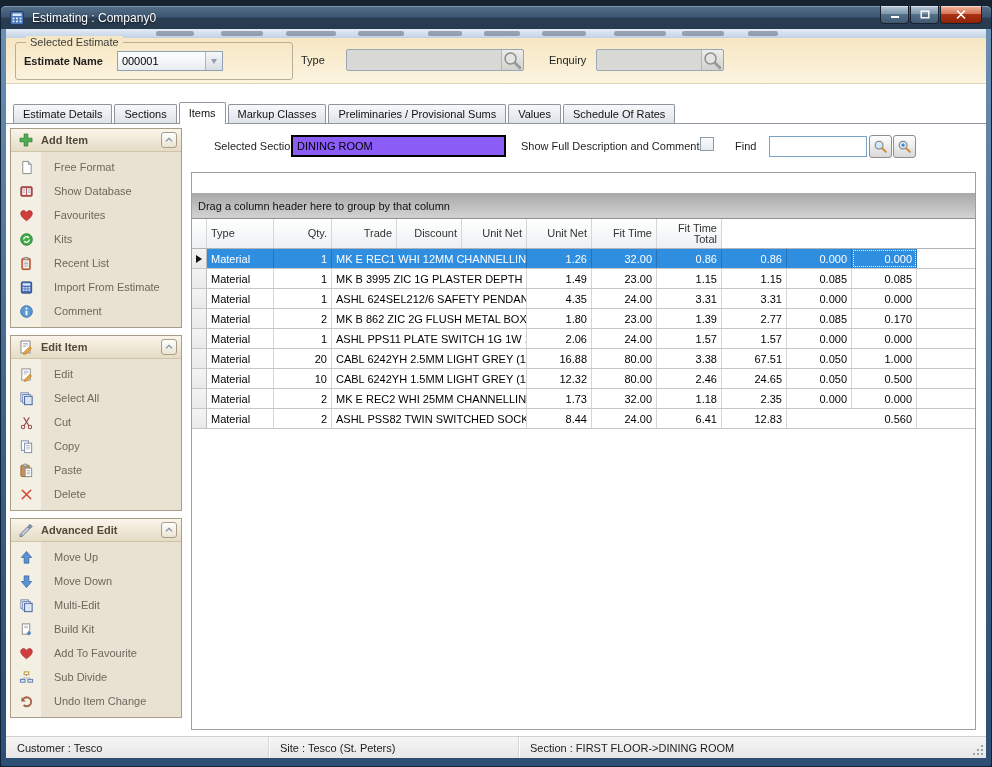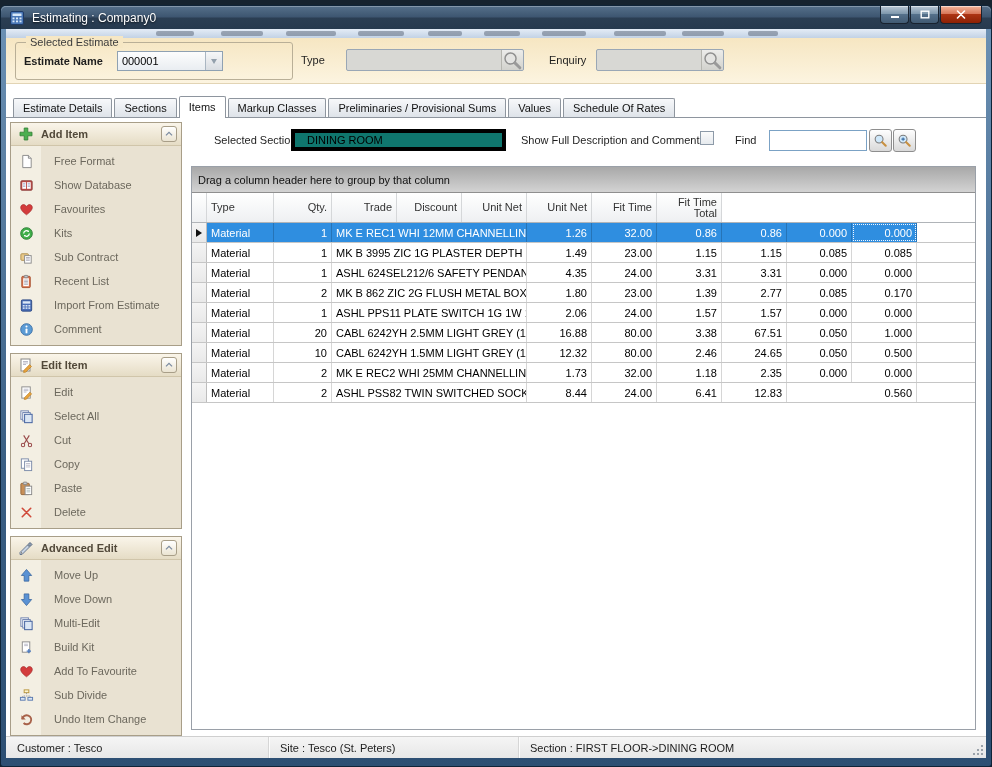--- a/index.html
+++ b/index.html
@@ -90,21 +90,21 @@
   .type-field    { left: 340px; width: 178px; }
   .enquiry-field { left: 590px; width: 128px; }
   .lookup-icon {
     width: 22px; height: 20px; display: flex; align-items: center; justify-content: center;
     background: linear-gradient(#ececea, #d2d2cd); border-left: 1px solid #b6b6b0;
     border-radius: 0 2px 2px 0; cursor: pointer;
   }
   
   .tabstrip {
     flex: none; display: flex; align-items: flex-end;
-    padding: 12px 0 0 7px; border-bottom: 1px solid #8e959e; background: #fff;
+    padding: 18px 0 0 7px; border-bottom: 1px solid #8e959e; background: #fff;
   }
   .tab {
     border: 1px solid #8e959e; border-bottom: none; border-radius: 2px 2px 0 0;
     background: linear-gradient(#f7f8fa, #dee3e9);
     padding: 3px 9px 3px 9px; margin-right: 2px; color: #111; cursor: pointer; white-space: nowrap;
   }
   .tab.active {
     background: #fff; position: relative; margin-bottom: -1px; padding-bottom: 5px; padding-top: 4px;
   }
   
@@ -134,22 +134,22 @@
   .side-item .icon { width: 30px; display: flex; justify-content: center; flex: none; }
   .side-item .side-label { margin-left: 13px; color: #6c685d; }
   .icon svg { width: 15px; height: 15px; display: block; }
   .side-panel-header .icon svg { width: 16px; height: 16px; }
   
   .main { position: absolute; left: 182px; top: 0; right: 0; bottom: 0; }
   .toolbar-row { position: absolute; left: 0; top: 0; height: 44px; right: 0; }
   .sel-section-lbl { position: absolute; left: 26px; top: 16px; color: #1e1e1e; }
   .section-field {
     position: absolute; left: 103px; top: 11px; width: 215px; height: 22px;
-    background: #0f766e; border: 4px solid #000000; display: flex; align-items: center;
-    padding-left: 12px; color: #000;
+    background: #8b5cf6; border: 2px solid #000000; display: flex; align-items: center;
+    padding-left: 4px; color: #000;
   }
   .show-full-lbl { position: absolute; left: 333px; top: 16px; color: #1e1e1e; }
   .checkbox {
     position: absolute; left: 512px; top: 13px; width: 14px; height: 14px;
     border: 1px solid #8d9aa8; background: linear-gradient(#fbfbfb, #e6eaee); cursor: pointer;
   }
   .find-lbl { position: absolute; left: 547px; top: 16px; color: #1e1e1e; }
   .find-input {
     position: absolute; left: 581px; top: 12px; width: 98px; height: 21px;
     border: 1px solid #7ba2c5; font: inherit; padding: 0 3px; outline: none;
@@ -165,21 +165,21 @@
   .search-btn.b2 { left: 705px; }
   
   .grid {
     position: absolute; left: 3px; top: 48px; right: 10px; bottom: 6px;
     border: 1px solid #9aa0a8; background: #fff; overflow: hidden;
     display: flex; flex-direction: column;
   }
   .groupby-bar {
     flex: none; height: 26px; background: linear-gradient(#a8a8a8, #d3d3d3);
     border-bottom: 1px solid #8f8f8f; display: flex; align-items: center;
-    padding-left: 6px; color: #111;
+    padding-left: 6px; color: #111; margin-top: 20px;
   }
   .grid-header { flex: none; display: flex; height: 30px; border-bottom: 1px solid #b0b4b8; }
   .gh-cell {
     background: linear-gradient(#ffffff, #eef0f2);
     border-right: 1px solid #d5d7d9; color: #333;
     display: flex; align-items: center; padding: 0 4px; line-height: 11px;
   }
   .gh-cell.align-right { justify-content: flex-end; text-align: right; }
   .grid-body { flex: 1; overflow: hidden; }
   .grid-row { display: flex; height: 20px; border-bottom: 1px solid #c6c6c6; background: #fff; }
@@ -358,30 +358,20 @@
                     <circle cx="8" cy="8" r="6.2" fill="#3fae49" stroke="#2b7d33"></circle>
                     <path d="M5 8a3 3 0 0 1 5.2-2M11 8a3 3 0 0 1-5.2 2" stroke="#fff" stroke-width="1.3" fill="none"></path>
                     <path d="M10.4 4.6l.2 1.9-1.9-.2zM5.6 11.4l-.2-1.9 1.9.2z" fill="#fff"></path>
                   </svg>
                 </span>
                 <span class="side-label">Kits</span>
               </div>
               <div class="side-item">
                 <span class="icon">
                   <svg viewBox="0 0 16 16">
-                    <rect x="2" y="4" width="8" height="7" rx="1" fill="#e8c98a" stroke="#b09050"></rect>
-                    <rect x="6" y="6" width="7" height="8" fill="#fff" stroke="#8a8a8a"></rect>
-                    <path d="M7.5 8h4M7.5 9.5h4M7.5 11h4" stroke="#99a" stroke-width=".8"></path>
-                  </svg>
-                </span>
-                <span class="side-label">Sub Contract</span>
-              </div>
-              <div class="side-item">
-                <span class="icon">
-                  <svg viewBox="0 0 16 16">
                     <rect x="3" y="2.5" width="9" height="12" rx="1" fill="#d9734f" stroke="#a8512f"></rect>
                     <rect x="4.5" y="4.5" width="6" height="8.5" fill="#fff"></rect>
                     <rect x="5.5" y="1.5" width="4" height="2.5" rx=".8" fill="#c0c6cc" stroke="#888"></rect>
                     <path d="M5.5 6.5h4M5.5 8h4M5.5 9.5h4M5.5 11h4" stroke="#99a" stroke-width=".8"></path>
                   </svg>
                 </span>
                 <span class="side-label">Recent List</span>
               </div>
               <div class="side-item">
                 <span class="icon">

